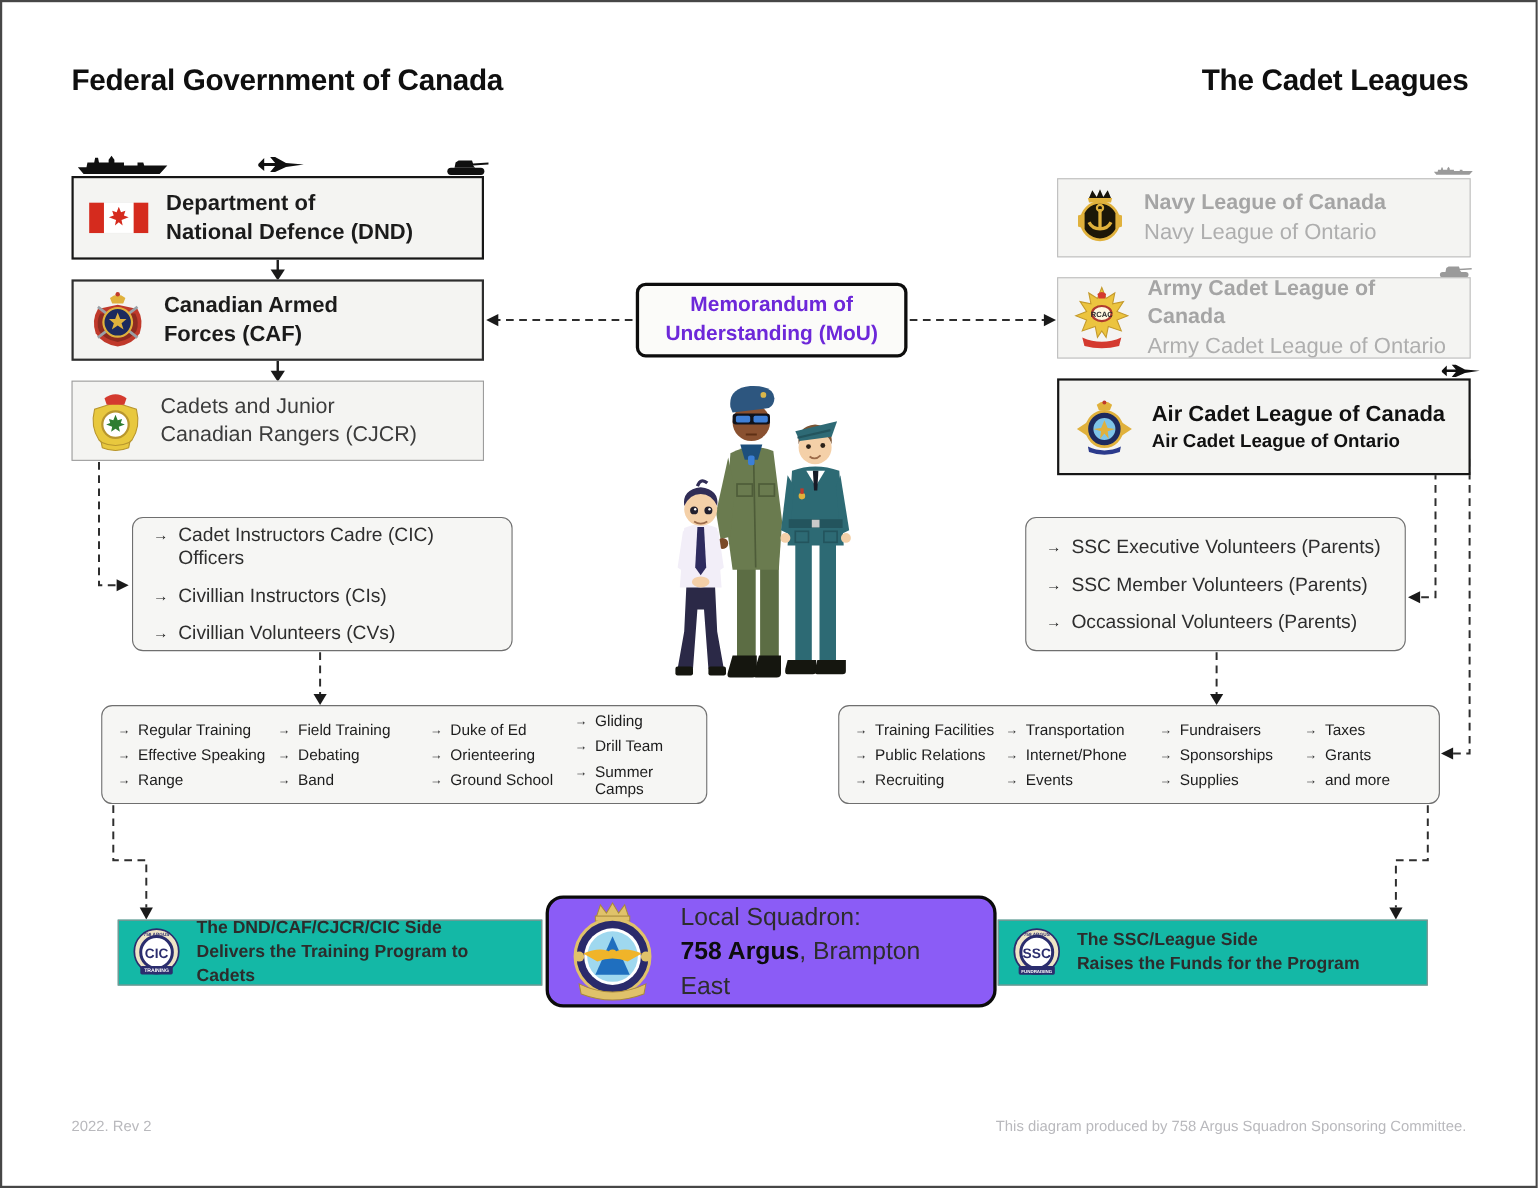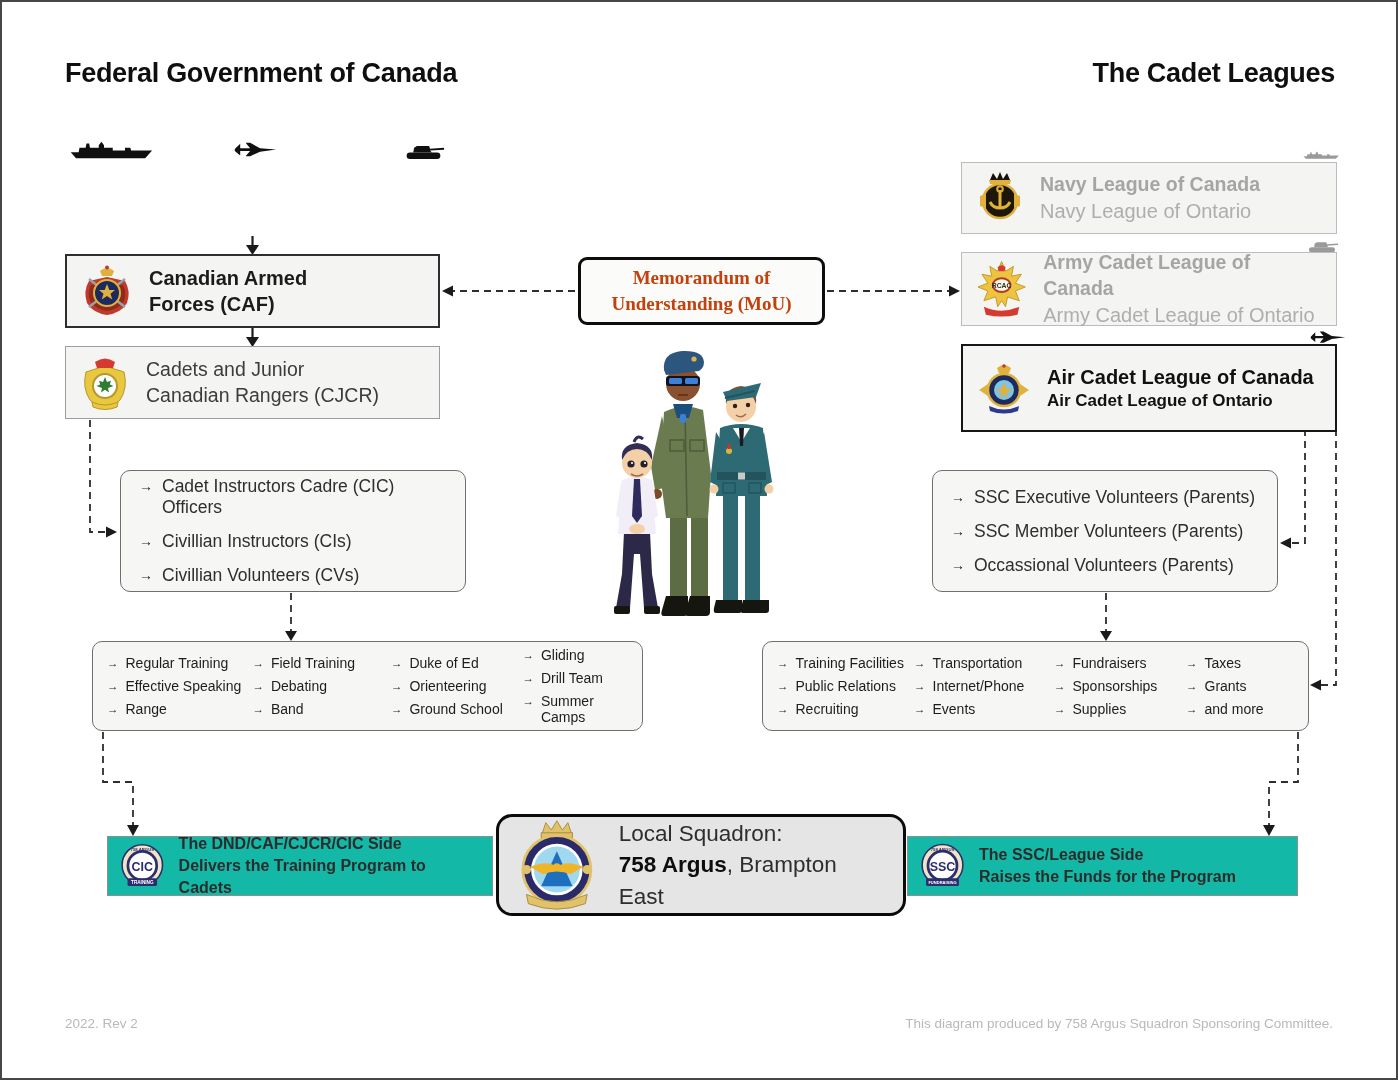--- a/index.html
+++ b/index.html
@@ -14,34 +14,34 @@
   .b-mid{border:2px solid #2e2e2e;}
   .b-grey{border:1.5px solid #9c9c9c;}
   .b-lgrey{border:1.5px solid #bcbcbc;}
   .t-bold{font-size:20px;font-weight:700;color:#1b1b1b;}
   .t-reg{font-size:19.5px;font-weight:400;color:#3c3c3c;}
   .t-greyb{font-size:19.5px;font-weight:700;color:#a5a5a5;}
   .t-greys{font-size:20px;font-weight:400;color:#aeaeae;}
   .t-airb{font-size:20px;font-weight:800;color:#111;}
   .t-airs{font-size:17px;font-weight:700;color:#111;}
 
-  .mou{position:absolute;left:576px;top:255px;width:247px;height:68px;background:#fbfbf9;border:3px solid #0d0d0d;border-radius:9px;display:flex;align-items:center;justify-content:center;text-align:center;font-size:19px;font-weight:700;color:#c2410c;line-height:1.35;box-sizing:border-box;font-family:Liberation Serif, serif;}
+  .mou{position:absolute;left:576px;top:255px;width:247px;height:68px;background:#fbfbf9;border:3px solid #0d0d0d;border-radius:9px;display:flex;align-items:center;justify-content:center;text-align:center;font-size:19px;font-weight:700;color:#6d28d9;line-height:1.35;box-sizing:border-box;}
 
   .roundbox{position:absolute;background:#f6f6f4;border:1.6px solid #6f6f6f;border-radius:10px;box-sizing:border-box;}
   .listbox{display:flex;flex-direction:column;justify-content:center;gap:13px;padding:14px 18px;}
   .litem{display:flex;align-items:baseline;gap:9px;font-size:17.5px;color:#2e2e2e;}
   .arr{font-size:14px;color:#1b1b1b;flex:0 0 auto;position:relative;top:-1px;}
   .gridbox{display:flex;align-items:center;padding:10px 14px;gap:0;}
   .acol{display:flex;flex-direction:column;gap:7px;}
   .aitem{display:flex;align-items:baseline;gap:7px;font-size:14px;color:#1d1d1d;}
   .aitem .arr{font-size:11.5px;}
 
   .sidebox{position:absolute;background:#14b8a6;border:1.6px solid #8f8f8f;display:flex;align-items:center;gap:13px;padding:6px 11px;box-sizing:border-box;}
   .sidebox .txt{font-size:16px;color:#2c2c2c;line-height:1.38;font-weight:bold;}
-  .squadron{position:absolute;left:494px;top:812px;width:410px;height:102px;background:#e5e5e5;border:3.5px solid #0b0b0b;border-radius:16px;display:flex;align-items:center;gap:20px;padding:6px 16px;box-sizing:border-box;z-index:6;}
+  .squadron{position:absolute;left:494px;top:812px;width:410px;height:102px;background:#8b5cf6;border:3.5px solid #0b0b0b;border-radius:16px;display:flex;align-items:center;gap:20px;padding:6px 16px;box-sizing:border-box;z-index:6;}
   .squadron .txt{font-size:22.5px;color:#2d2d2d;line-height:1.4;}
   .squadron .bold{font-weight:800;color:#0d0d0d;}
 
   .foot{position:absolute;top:1014px;font-size:13.5px;color:#b9b9bd;}
   .foot.left{left:63px;}
   .foot.right{right:63px;}
 
   svg.connectors{position:absolute;left:0;top:0;z-index:1;pointer-events:none;}
   .sil{position:absolute;z-index:2;}
   .sil.black{color:#101010;}
@@ -115,20 +115,32 @@
   <svg class="sil grey" style="left:1300px;top:148px" width="38" height="10">
       <use href="#sil-ship"></use>
     </svg>
   <svg class="sil grey" style="left:1302px;top:238px" width="36" height="13">
       <use href="#sil-tank"></use>
     </svg>
   <svg class="sil black" style="left:1306px;top:328px" width="40" height="15">
       <use href="#sil-jet"></use>
     </svg>
 
+  <div class="orgbox b-dark" style="left:63px;top:158px;width:375px;height:76px">
+    <svg width="54" height="28" viewBox="0 0 54 28">
+      <rect width="54" height="28" fill="#ffffff" stroke="#e5e5e5" stroke-width="0.5"></rect>
+      <rect width="13.5" height="28" fill="#d52b1e"></rect>
+        <rect x="40.5" width="13.5" height="28" fill="#d52b1e"></rect>
+      <path fill="#d52b1e" d="M27,4 L29,9 L33,7.5 L31.6,12 L36,13.5 L29.5,16 L30.5,21 L27,18 L23.5,21 L24.5,16 L18,13.5 L22.4,12 L21,7.5 L25,9 Z"></path>
+    </svg>
+    <div class="txt t-bold">
+        <div>Department of</div>
+        <div>National Defence (DND)</div>
+      </div>
+  </div>
 
   <div class="orgbox b-mid" style="left:63px;top:252px;width:375px;height:74px">
     <svg width="52" height="56" viewBox="0 0 52 56">
       <path fill="#c0392b" d="M8,18 Q2,28 6,40 Q12,50 26,52 Q40,50 46,40 Q50,28 44,18 L26,14 Z"></path>
       <path fill="#8e2b20" d="M10,22 Q6,30 9,38 Q14,46 26,48 Q38,46 43,38 Q46,30 42,22 Z"></path>
       <line x1="8" y1="44" x2="44" y2="16" stroke="#9aa0a6" stroke-width="2.5"></line>
       <line x1="44" y1="44" x2="8" y2="16" stroke="#9aa0a6" stroke-width="2.5"></line>
       <circle cx="26" cy="30" r="13" fill="#1d2a5e" stroke="#e0b13c" stroke-width="2"></circle>
       <path fill="#e0b13c" d="M26,21 L28.3,27 L34,27 L29.5,30.8 L31.3,36.5 L26,33 L20.7,36.5 L22.5,30.8 L18,27 L23.7,27 Z"></path>
       <path fill="#e0b13c" d="M19,8 Q26,2 33,8 L31,13 L21,13 Z"></path>

